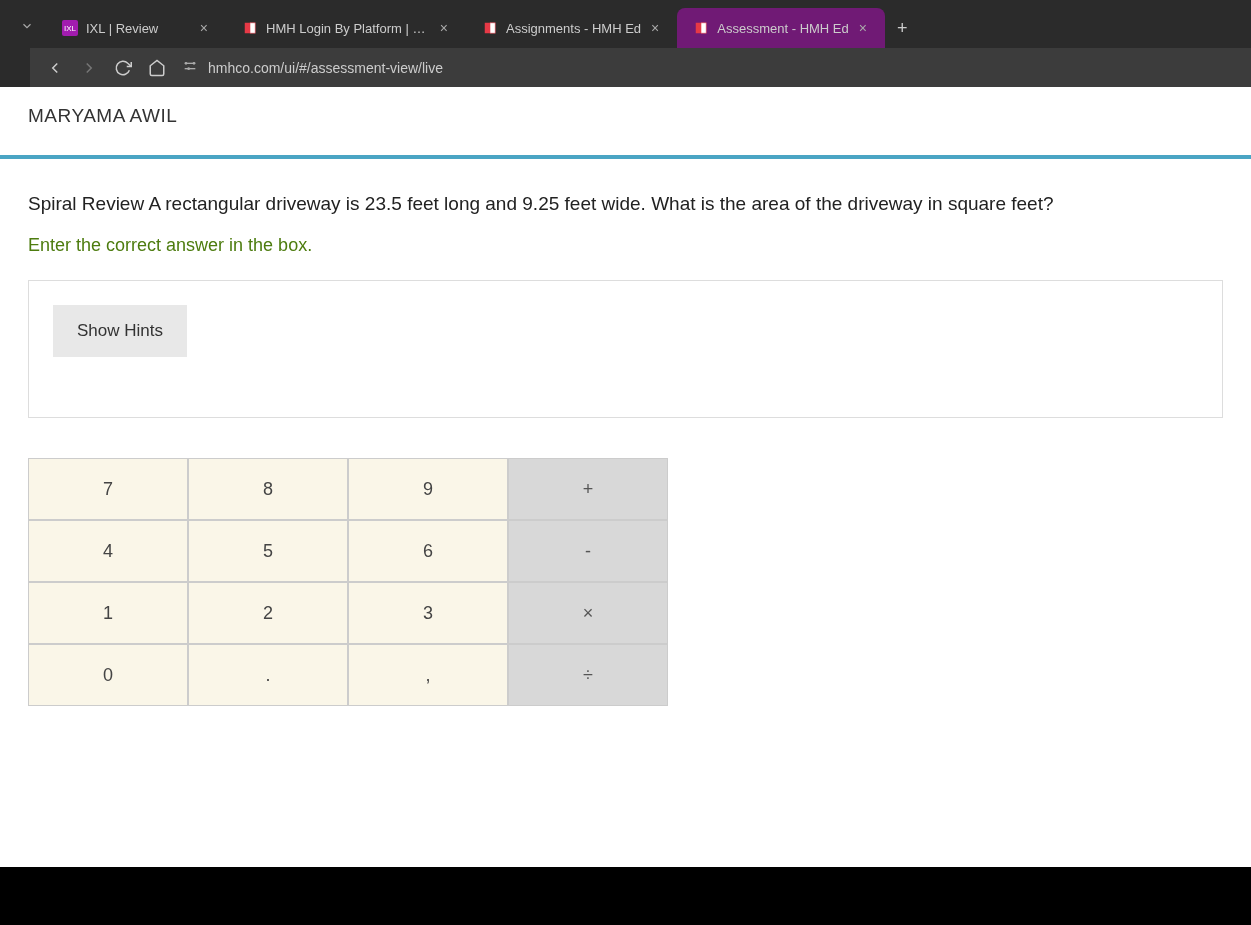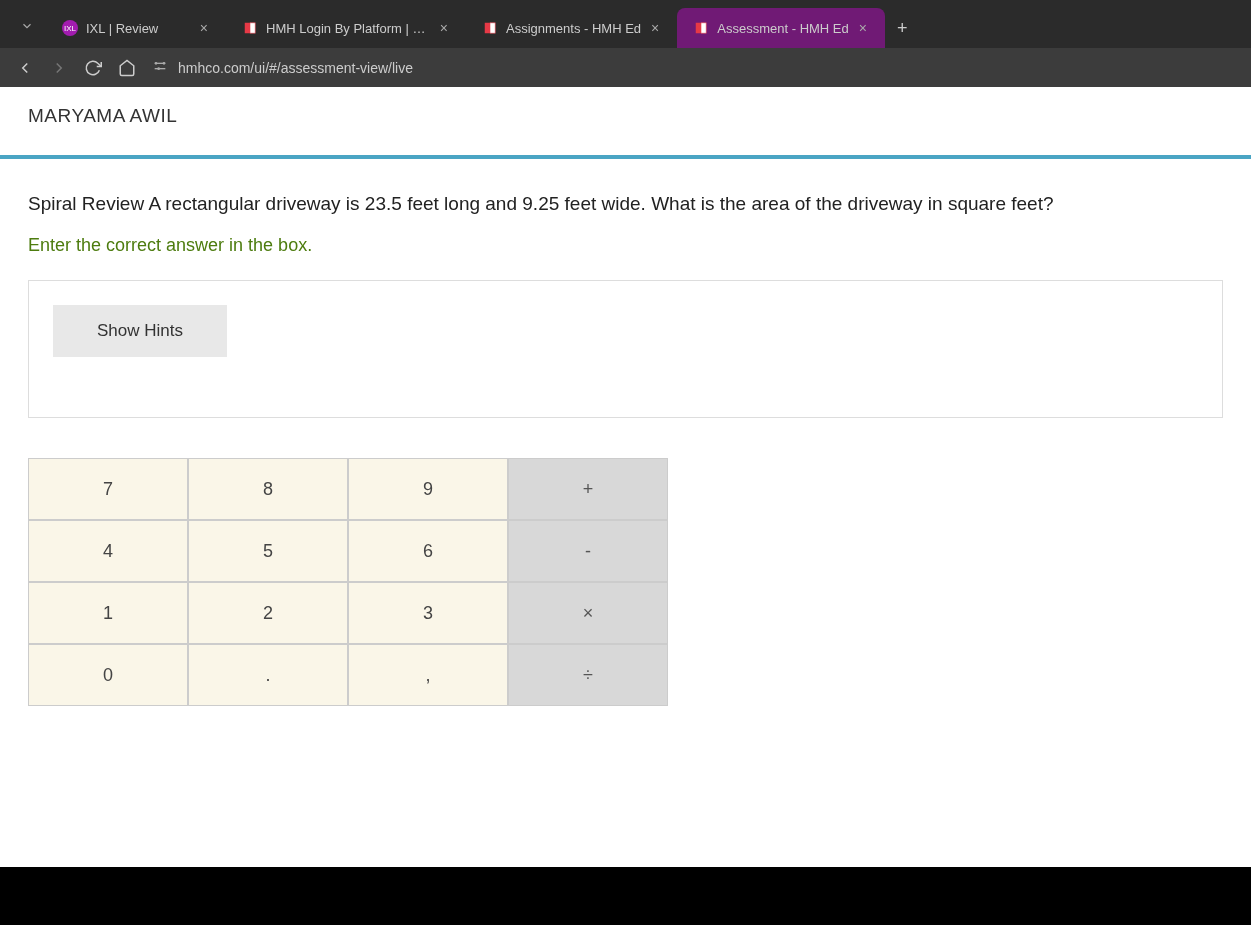--- a/index.html
+++ b/index.html
@@ -46,21 +46,21 @@
       height: 16px;
       display: flex;
       align-items: center;
       justify-content: center;
       font-size: 12px;
       flex-shrink: 0;
     }
     .tab-favicon.ixl {
       background: #a21caf;
       color: white;
-      border-radius: 8px;
+      border-radius: 2px;
       font-size: 8px;
       font-weight: normal;
     }
     .tab-favicon.hmh svg { width: 14px; height: 14px; }
     .tab-title {
       white-space: nowrap;
       overflow: hidden;
       text-overflow: ellipsis;
       flex: 1;
     }
@@ -75,20 +75,21 @@
       padding: 8px 12px;
       font-size: 18px;
       cursor: pointer;
     }
     .nav-bar {
       display: flex;
       align-items: center;
       gap: 16px;
       padding: 10px 16px;
       background: #3c3c3c;
+      margin-left: 30px;
     }
     .nav-icon {
       color: #ccc;
       cursor: pointer;
       display: flex;
       align-items: center;
     }
     .url-bar {
       display: flex;
       align-items: center;
@@ -130,21 +131,21 @@
       margin-bottom: 24px;
     }
     .hints-panel {
       border: 1px solid #ddd;
       padding: 24px 24px 60px 24px;
       margin-bottom: 40px;
     }
     .show-hints-btn {
       background: #e8e8e8;
       border: none;
-      padding: 16px 44px;
+      padding: 16px 24px;
       font-size: 17px;
       color: #333;
       cursor: pointer;
     }
     .answer-row {
       display: flex;
       align-items: center;
       gap: 10px;
       margin-bottom: 50px;
     }

